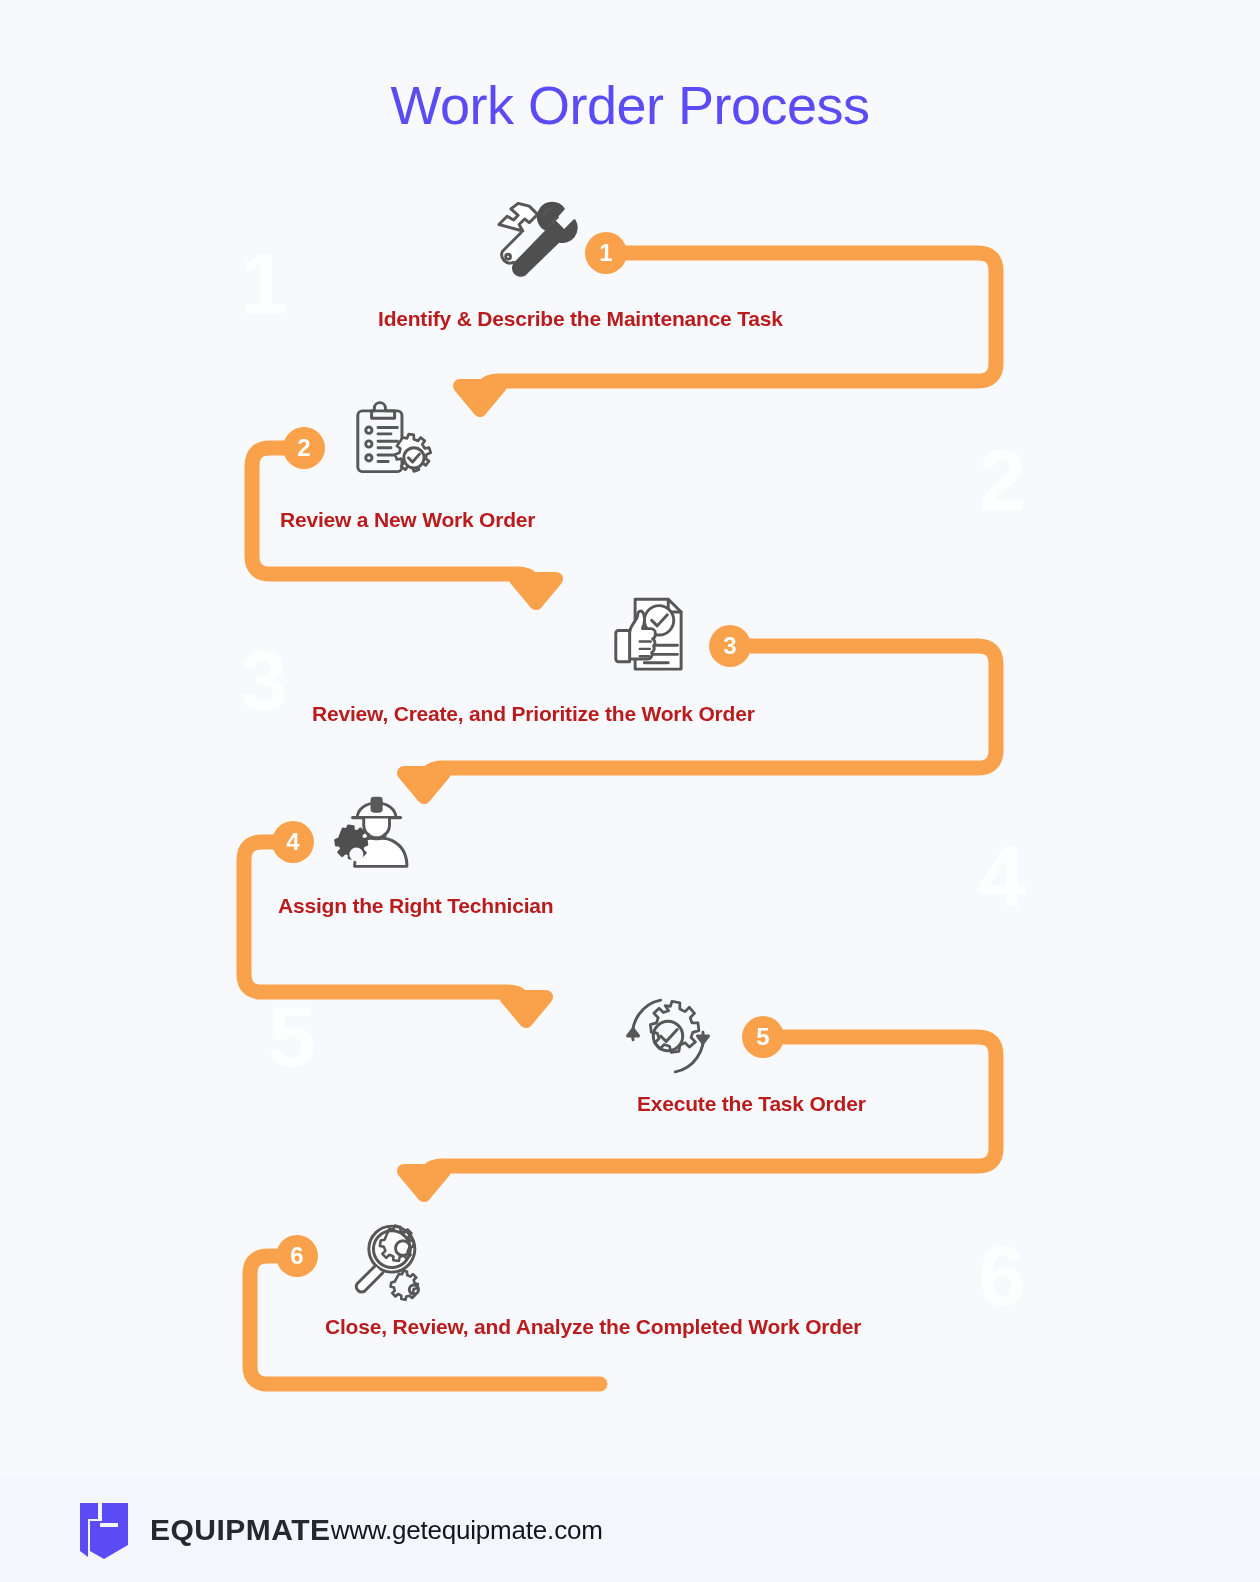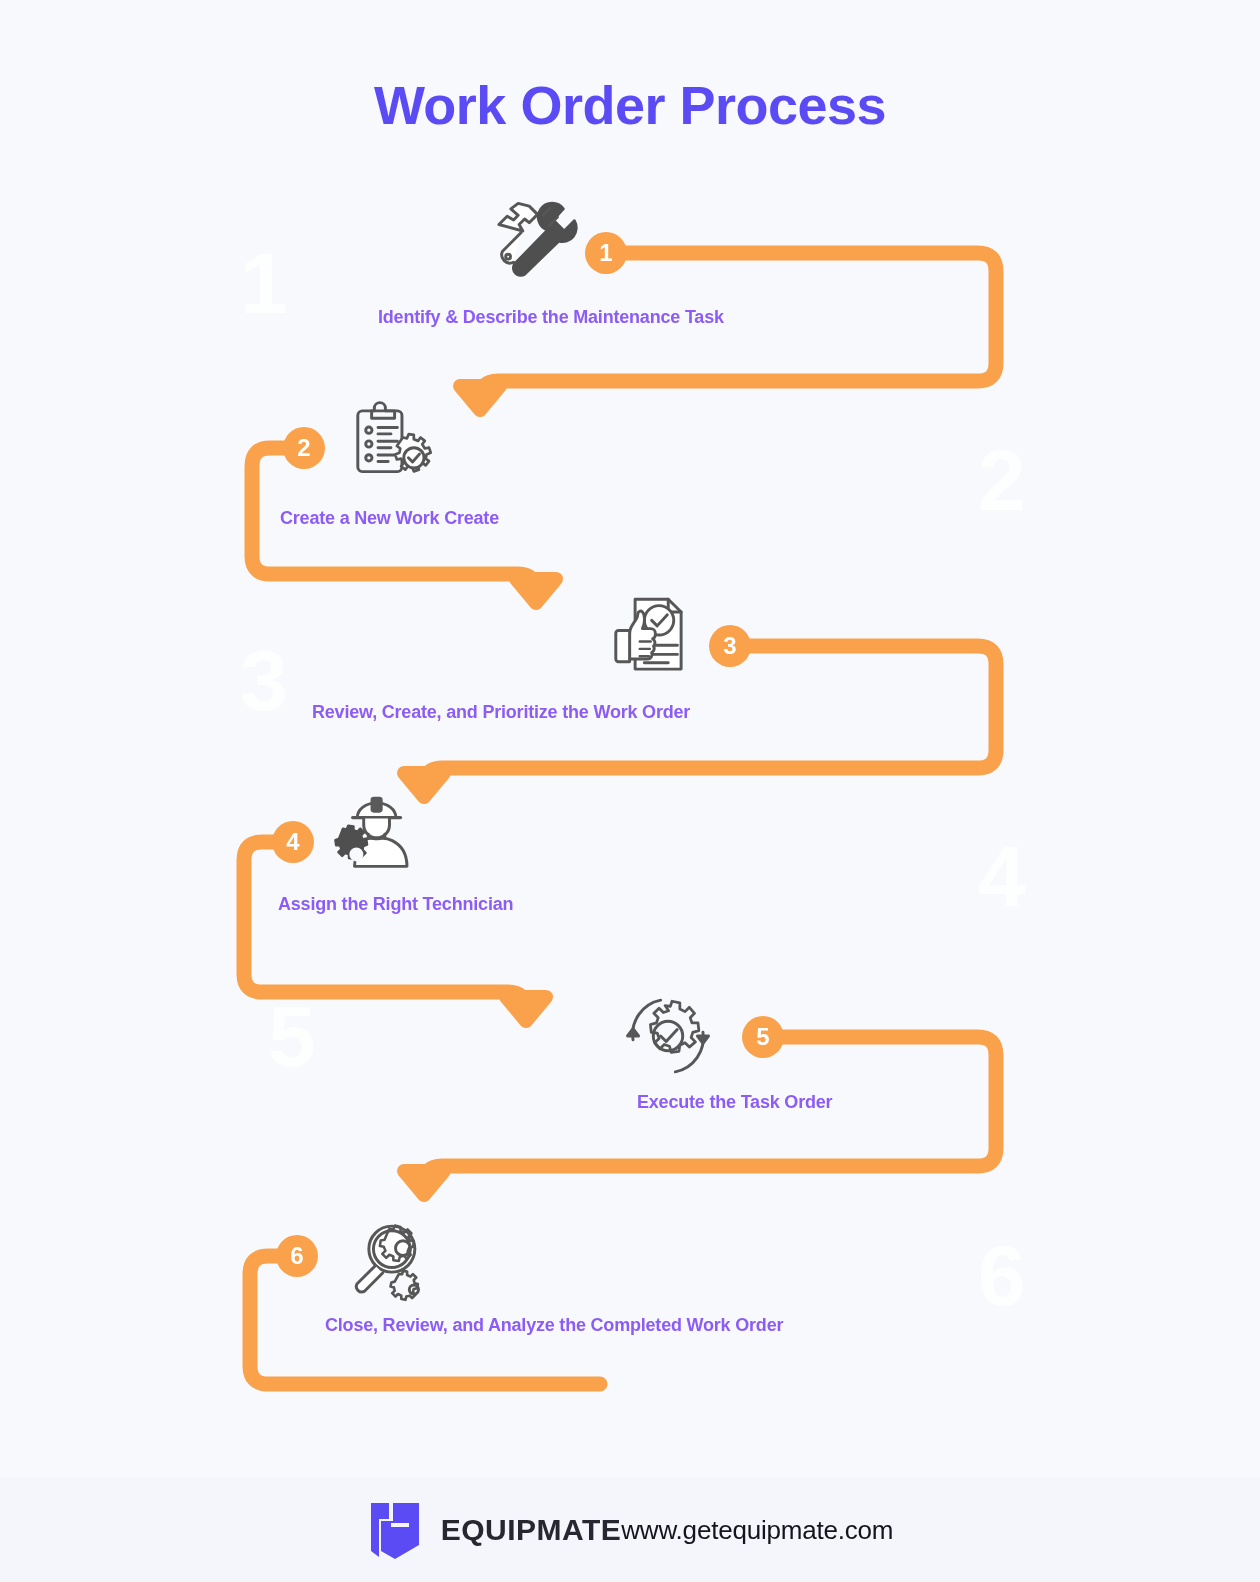--- a/index.html
+++ b/index.html
@@ -18,21 +18,21 @@
   }
 
   
   .title {
     position: absolute;
     top: 74px;
     left: 0;
     width: 1260px;
     text-align: center;
     font-size: 54px;
-    font-weight: 700;
+    font-weight: 400;
     letter-spacing: -0.5px;
     color: #5b4bf5;
   }
 
   
   .flow-svg {
     position: absolute;
     top: 0;
     left: 0;
     width: 1260px;
@@ -54,23 +54,23 @@
   .step { position: absolute; }
   .step-icon {
     position: absolute;
     width: 92px;
     height: 92px;
   }
   .step-icon svg { width: 100%; height: 100%; display: block; }
   .step-label {
     position: absolute;
     white-space: nowrap;
-    font-size: 18px;
-    font-weight: 700;
-    color: #8b5cf6;
+    font-size: 21px;
+    font-weight: 700;
+    color: #b91c1c;
     letter-spacing: -0.2px;
   }
   .step-badge {
     position: absolute;
     width: 42px;
     height: 42px;
     border-radius: 50%;
     background: #faa14b;
     color: #ffffff;
     font-size: 24px;
@@ -84,22 +84,22 @@
   
   .footer {
     position: absolute;
     left: 0;
     top: 1478px;
     width: 1260px;
     height: 104px;
     background: #f5f6fc;
     display: flex;
     align-items: center;
-    justify-content: center;
-    padding: 0 56px;
+    justify-content: flex-start;
+    padding: 0 76px;
   }
   .brand { display: flex; align-items: center; gap: 18px; }
   .brand-logo { width: 56px; height: 62px; display: block; }
   .brand-name {
     font-size: 30px;
     font-weight: 700;
     color: #262730;
     letter-spacing: 0.5px;
   }
   .site-url {
@@ -180,21 +180,21 @@
           <path d="M37 32 h21 M37 39 h14"></path>
         <circle cx="27" cy="50" r="3.4"></circle>
           <path d="M37 47 h21 M37 54 h14"></path>
         <circle cx="27" cy="65" r="3.4"></circle>
           <path d="M37 62 h18 M37 69 h11"></path>
         <path d="M70 47 l5 1 2-5 6 1 0 5 5 2 3-4 5 4-3 4 3 5 5-1 2 6-5 2-1 5 4 3-4 5-4-3-5 3 1 5-6 2-2-5-5-1-3 4-5-4 3-4-3-5-5 1-2-6 5-2 1-5-4-3z" transform="translate(-6,-4) scale(0.92) translate(6,4)" fill="#fff"></path>
         <circle cx="76" cy="65" r="11" fill="#fff"></circle>
         <path d="M70 65 l4.5 4.5 L82 61" stroke-width="3.2"></path>
       </svg>
     </div>
-    <div class="step-label" style="left:280px; top:508px;">Create a New Work Create</div>
+    <div class="step-label" style="left:280px; top:508px;">Review a New Work Order</div>
     <div class="step-badge" style="left:283px; top:427px;">2</div>
   </div>
 
   <div class="step">
     <div class="step-icon" style="left:602px; top:590px;">
       <svg viewBox="0 0 100 100" fill="none" stroke="#575757" stroke-width="3.2" stroke-linecap="round" stroke-linejoin="round">
         <path d="M36 10 h36 l14 14 v62 H36 z" fill="#fff"></path>
         <path d="M72 10 v14 h14"></path>
         <circle cx="62" cy="33" r="16" fill="#fff"></circle>
         <path d="M54 33 l6 6 L71 27"></path>

